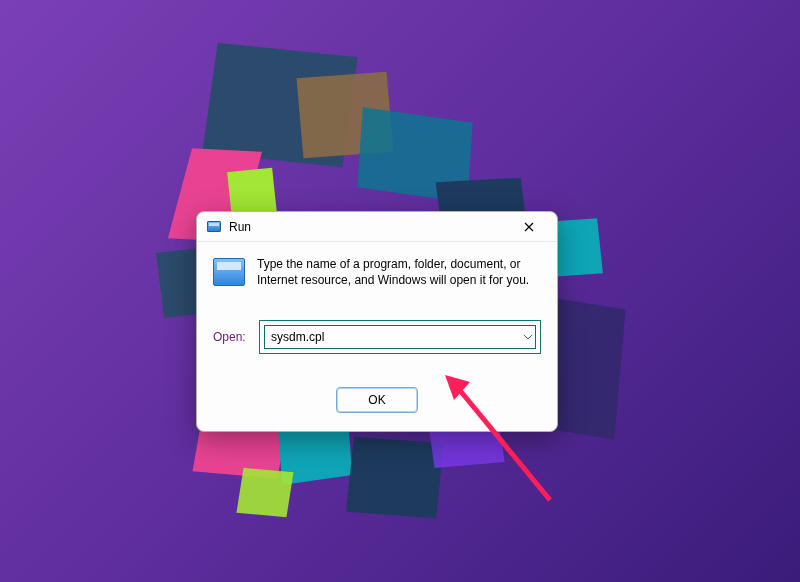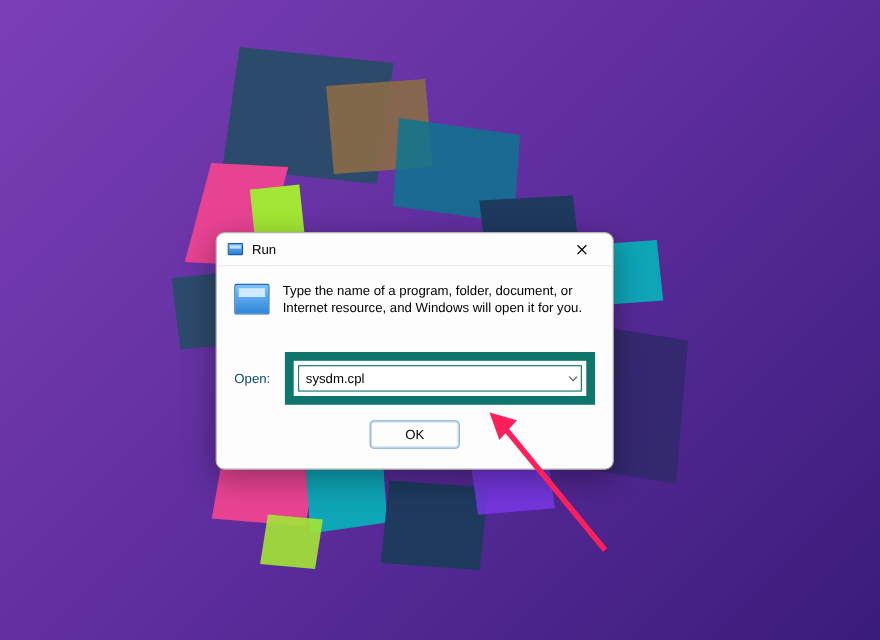--- a/index.html
+++ b/index.html
@@ -82,23 +82,23 @@
       border-radius: 2px;
       margin-top: 2px;
       position:relative;
     }
     .app-icon::before{
       content:""; position:absolute; left:3px; right:3px; top:3px; height:8px;
       background:#cfe9ff;
     }
     .desc-text { font-size: 12px; color:#000; line-height: 1.35; }
     .input-row { display:flex; align-items:center; gap:10px; margin-bottom:14px; }
-    .open-label { font-size:12px; color:#0c4a6e; width:36px; }
+    .open-label { font-size:12px; color:#701a75; width:36px; }
     .highlight-wrap{
-      border: 8px solid #0f766e;
+      border: 1px solid #0f766e;
       padding: 4px;
       flex: 1;
     }
     .combo {
       display:flex; align-items:center;
       border: 1px solid #0a6b6b;
       height: 24px;
       background:#fff;
     }
     .combo input{
@@ -114,21 +114,21 @@
     .btn-row { display:flex; justify-content:center; gap:12px; }
     .btn {
       min-width: 82px; height:26px;
       background:#fdfdfd;
       border:1px solid #c8c8c8;
       border-radius:4px;
       font-size:12px;
       display:flex; align-items:center; justify-content:center;
       cursor:pointer;
     }
-    .btn.primary{ border-color:#7aa7d9; box-shadow: inset 0 0 0 1px #b8d2ef; }
+    .btn.primary{ border-color:#7aa7d9; box-shadow: inset 0 0 0 1px #b8d2ef; margin-top: 19px; }
     
     .arrow {
       position:absolute;
       left: 440px; top: 370px;
       width: 130px; height: 140px;
       pointer-events:none;
     }
   </style>
 </head>
 <body>

